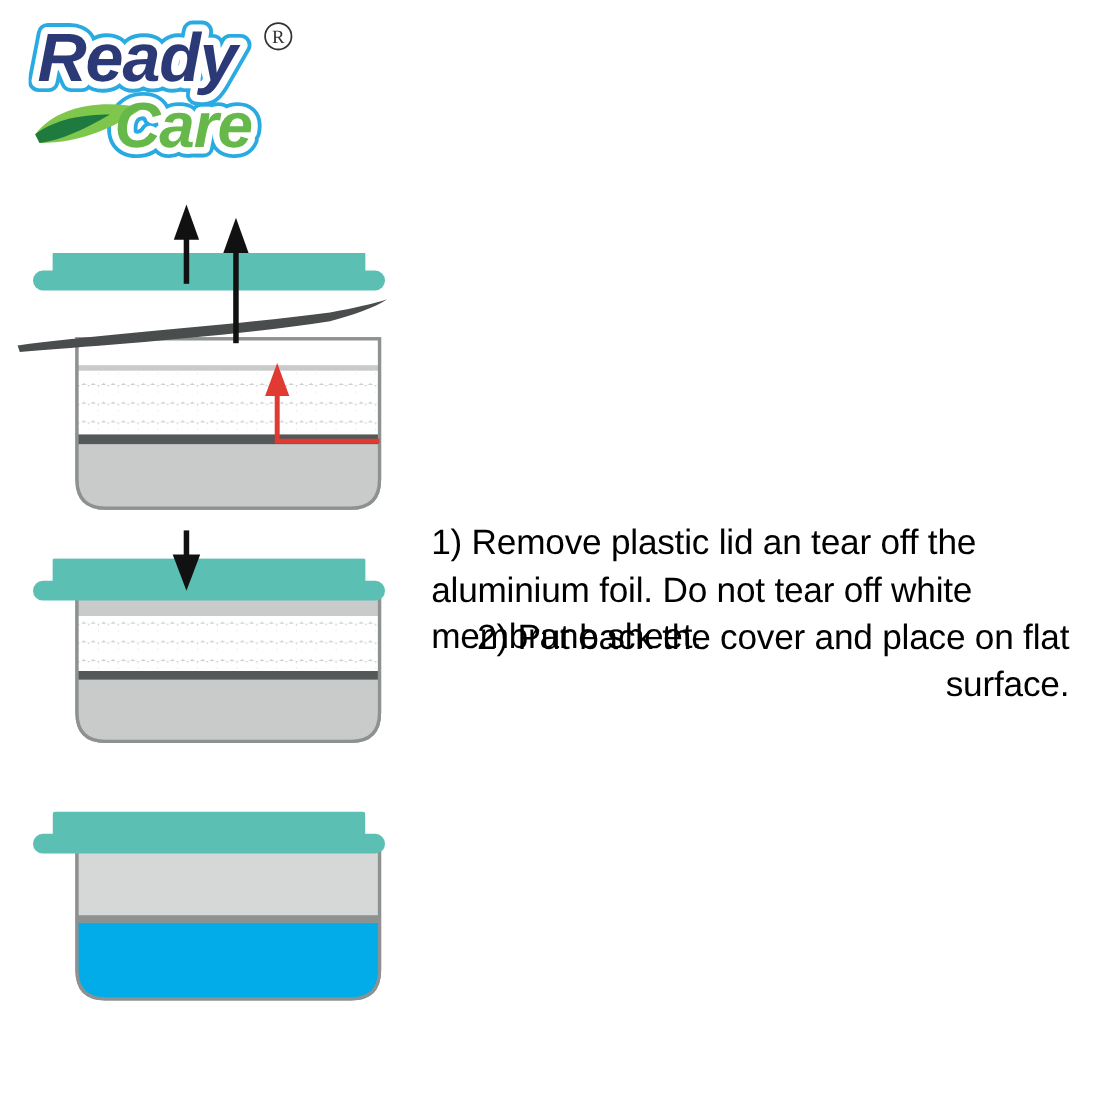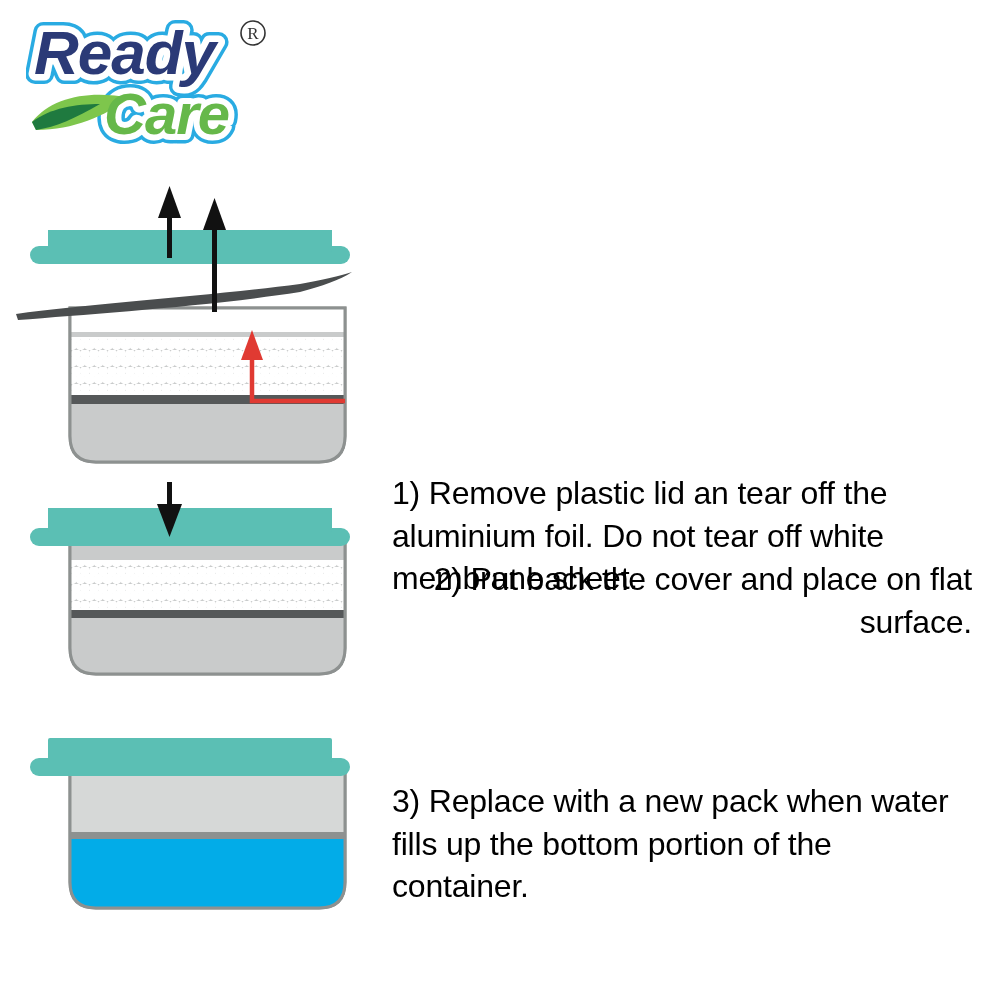--- a/index.html
+++ b/index.html
@@ -228,14 +228,13 @@
         <rect x="68" y="107" width="280" height="74" fill="#02ace8"></rect>
       </g>
       <path d="M70,40 L345,40 L345,150 Q345,176 319,176 L96,176 Q70,176 70,150 Z" fill="none" stroke="#8d9190" stroke-width="3"></path>
 
       <g>
         <rect x="30" y="26" width="320" height="18" rx="9" fill="#5bbfb4"></rect>
         <rect x="48" y="6" width="284" height="24" rx="2" fill="#5bbfb4"></rect>
       </g>
     </svg>
   </div>
-  <div class="step-text">3) Replace with a new pack when water fills up the bottom portion of the container.</div>
 </div>
 
 </body></html>

